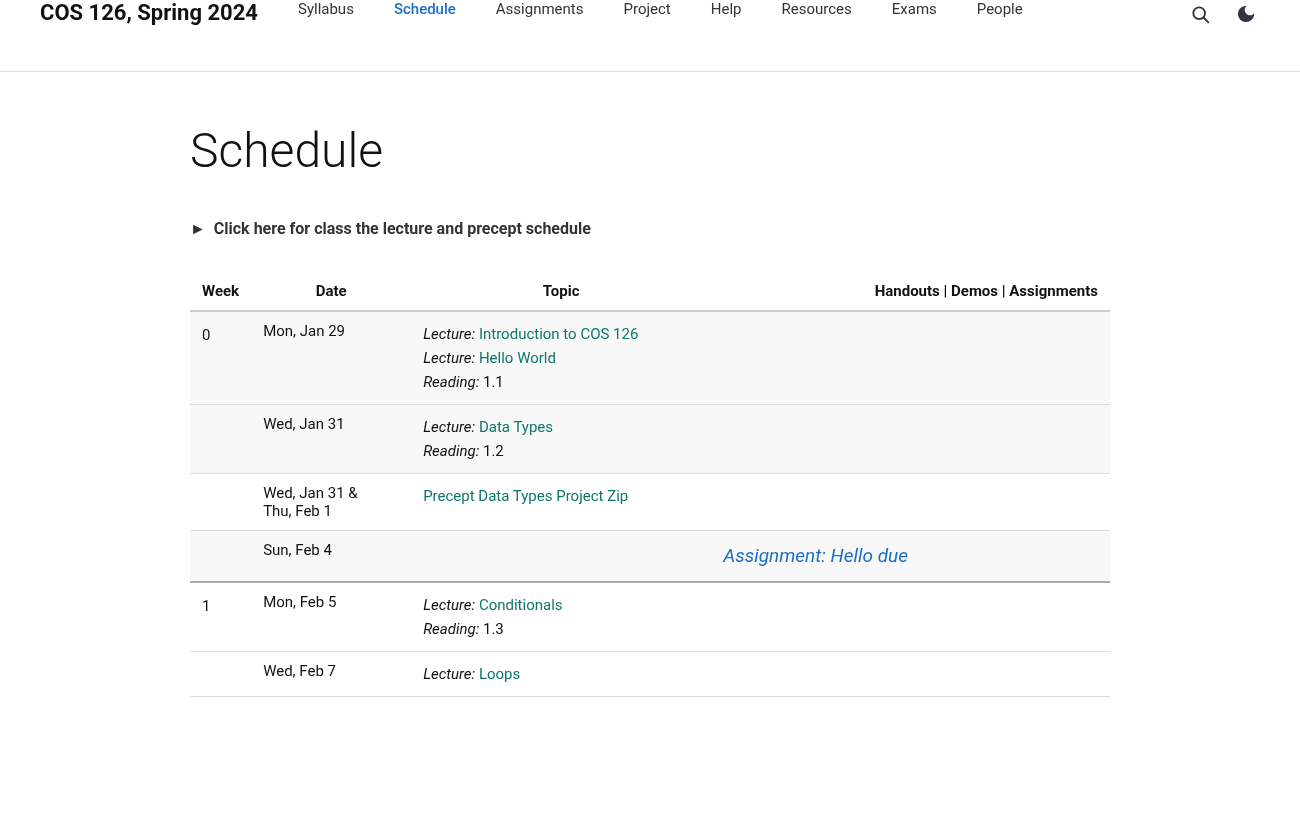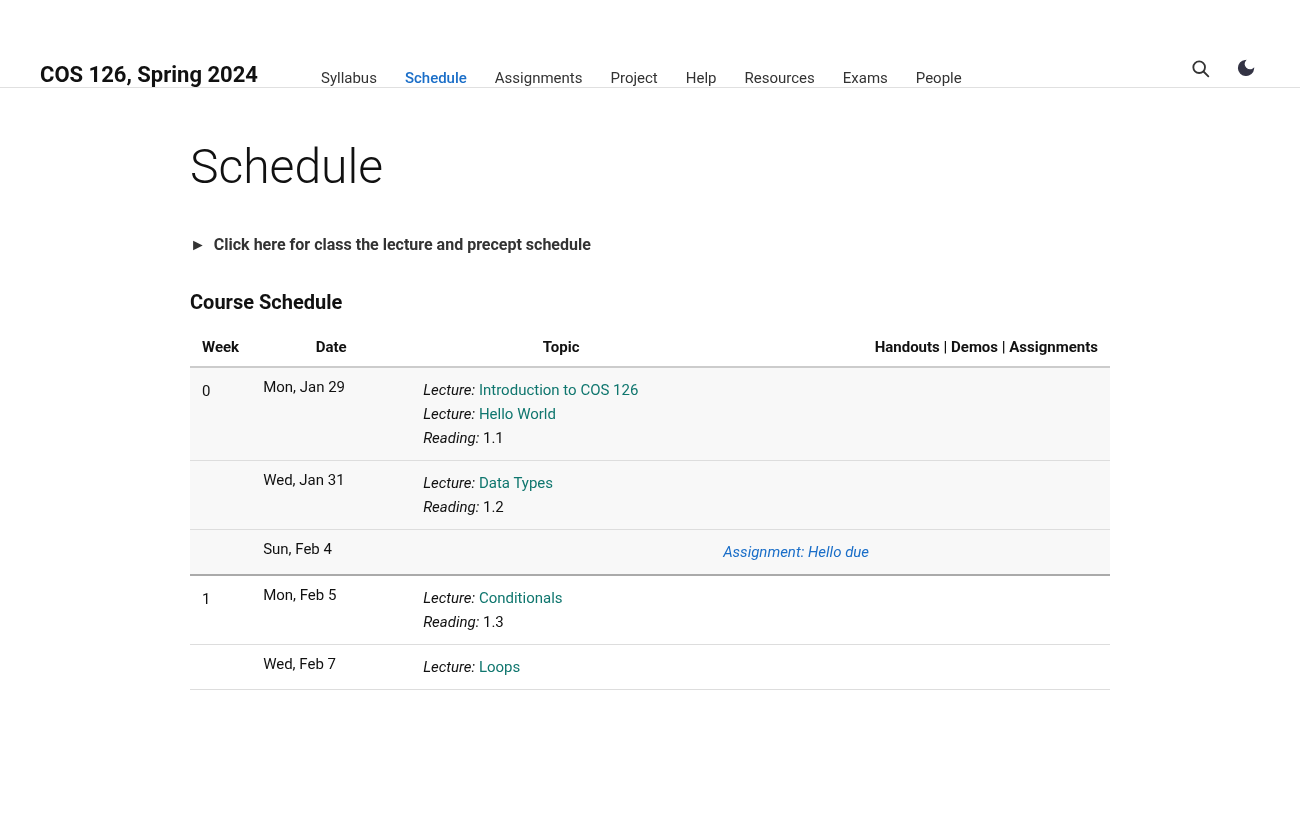--- a/index.html
+++ b/index.html
@@ -1,39 +1,38 @@
 <!DOCTYPE html>
 <html><head>
   <meta charset="utf-8">
   <style>
     * { box-sizing: border-box; margin: 0; padding: 0; }
     body { font-family: -apple-system, BlinkMacSystemFont, "Segoe UI", Roboto, Helvetica, Arial, sans-serif; font-size: 16px; color: #1a1a1a; background: #fff; }
 
     
     header {
       display: flex;
-      align-items: flex-end;
+      align-items: flex-start;
       padding: 0 40px;
-      height: 88px;
+      height: 72px;
       border-bottom: 1px solid #e0e0e0;
       position: relative;
     }
     .site-title {
       font-size: 22px;
       font-weight: 700;
       color: #111;
       margin-right: 40px;
       white-space: nowrap;
     }
     nav {
       display: flex;
       align-items: center;
-      gap: 28px;
+      gap: 40px;
       flex: 1;
-      margin-left: 23px;
     }
     nav a {
       text-decoration: none;
       color: #333;
       font-size: 15px;
     }
     nav a.active {
       color: #1a6ec8;
       font-weight: 500;
     }
@@ -128,21 +127,21 @@
       font-size: 15px;
       line-height: 1.6;
     }
     .topic-cell em {
     }
     .topic-cell a {
       color: #0f766e;
       text-decoration: none;
     }
     .handouts-cell {
-      font-size: 15px;
+      font-size: 19px;
       line-height: 1.6;
     }
     .handouts-cell a {
       color: #1a6ec8;
       text-decoration: none;
     }
     .assignment-link {
       color: #1a6ec8;
       font-style: italic;
     }
@@ -181,21 +180,20 @@
 </header>
 
 <main>
   <h1 class="page-title">Schedule</h1>
 
   <div class="collapsible-row">
     <span>►</span>
     <a href="#">Click here for class the lecture and precept schedule</a>
   </div>
 
-  <h2 class="section-title">Course Schedule</h2>
 
   <table>
     <thead>
       <tr>
         <th style="width:60px;">Week</th>
         <th style="width:160px;">Date</th>
         <th style="width:300px;margin-top:20px;">Topic</th>
         <th class="col-handouts">Handouts | Demos | Assignments</th>
       </tr>
     </thead>
@@ -216,20 +214,28 @@
       <tr class="bg-light">
         <td></td>
         <td>Wed, Jan 31</td>
         <td class="topic-cell">
           <em>Lecture:</em> <a href="#">Data Types</a><br>
           <em>Reading:</em> 1.2
         </td>
         <td class="handouts-cell"></td>
       </tr>
 
+      <tr>
+        <td></td>
+        <td>Wed, Jan 31 &amp;<br>Thu, Feb 1</td>
+        <td class="topic-cell">
+          <a href="#">Precept Data Types Project Zip</a>
+        </td>
+        <td class="handouts-cell"></td>
+      </tr>
 
       <tr class="bg-light">
         <td></td>
         <td>Sun, Feb 4</td>
         <td class="topic-cell"></td>
         <td class="handouts-cell">
           <em class="assignment-link">Assignment:</em> <a href="#" class="assignment-link">Hello due</a>
         </td>
       </tr>
 

